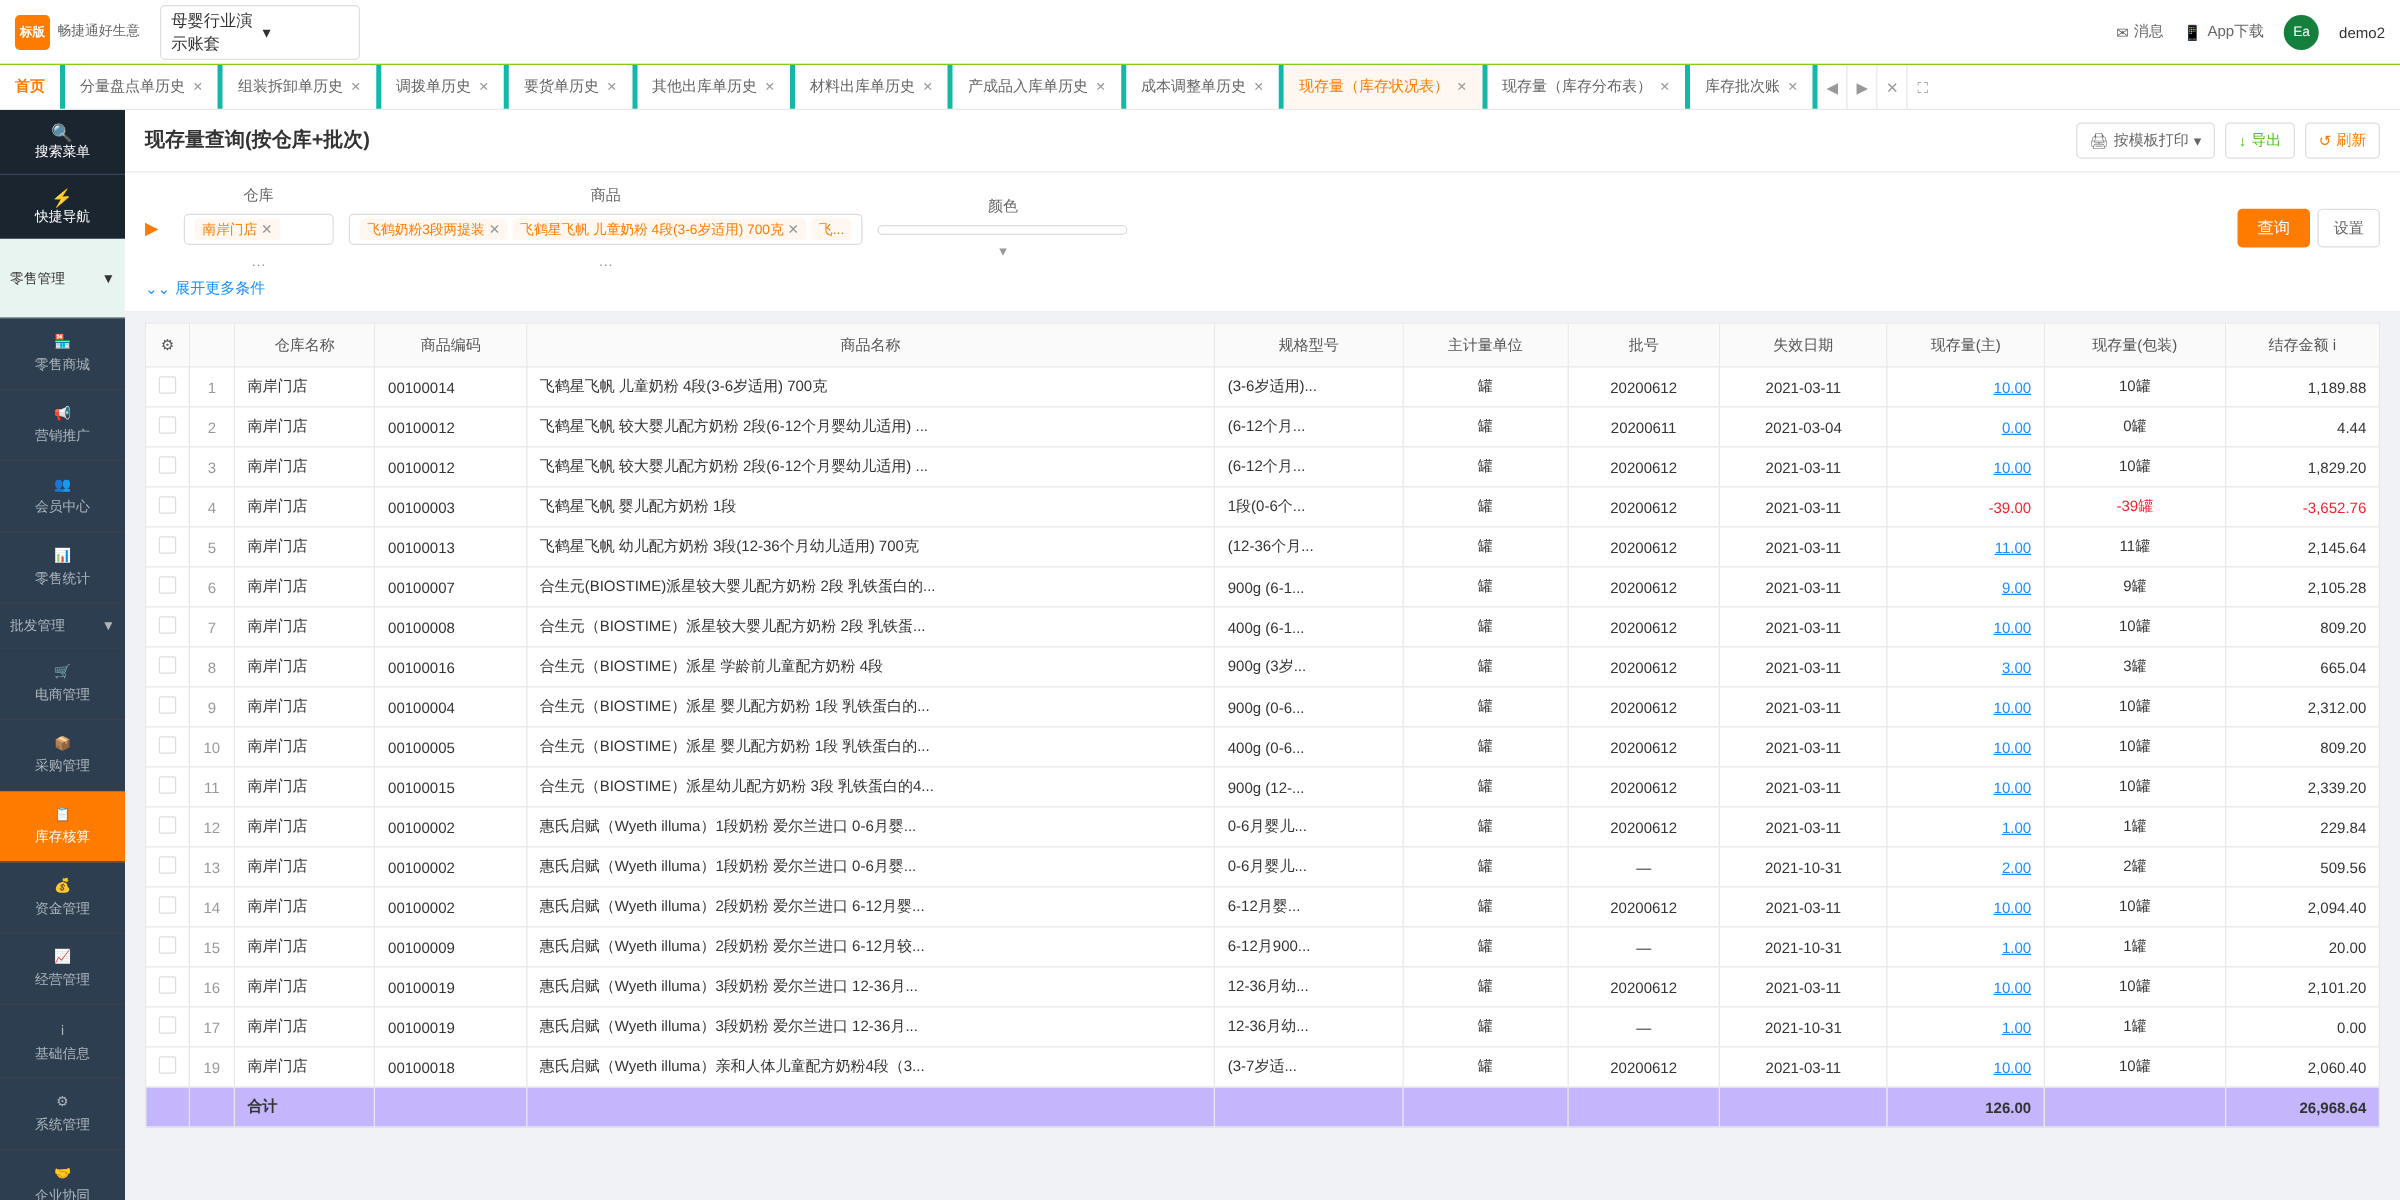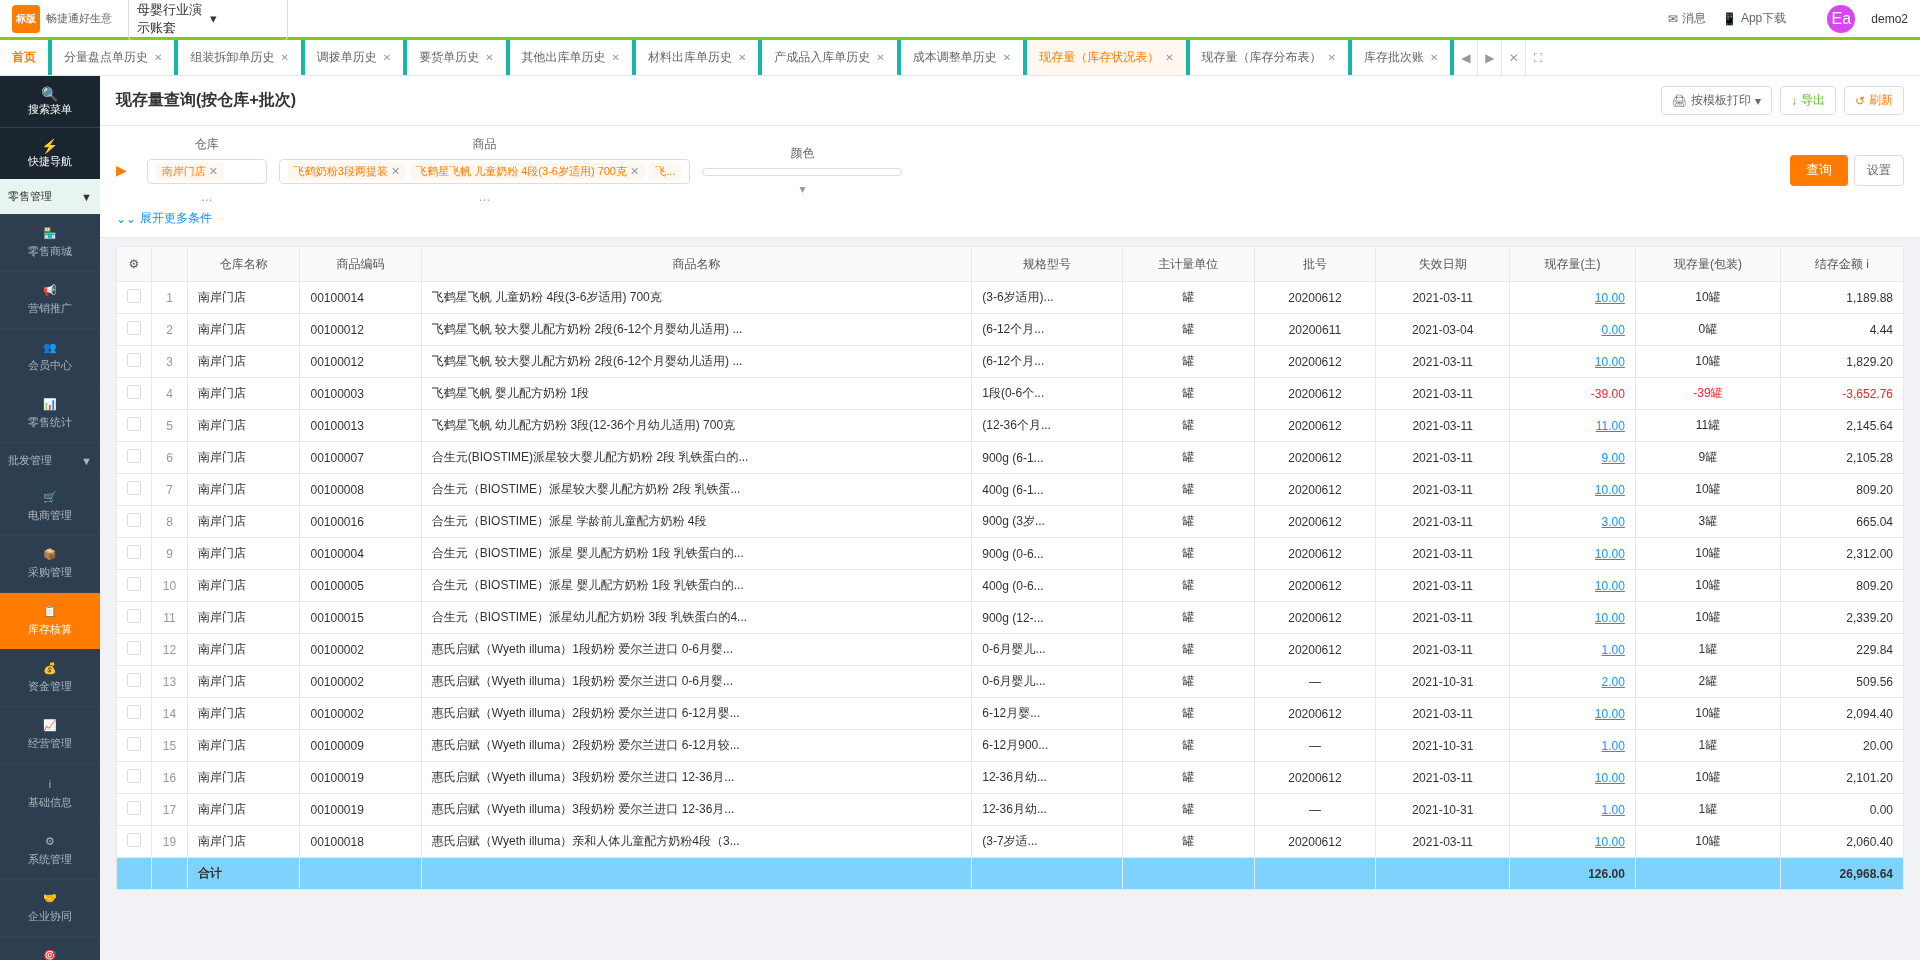--- a/index.html
+++ b/index.html
@@ -1,27 +1,27 @@
 <!DOCTYPE html>
 <html><head>
   <meta charset="utf-8">
   <style>
     * { margin: 0; padding: 0; box-sizing: border-box; }
     body { font-family: 'Microsoft YaHei', Arial, sans-serif; font-size: 12px; background: #f5f5f5; color: #333; width: 1920px; height: 960px; overflow: hidden; display: flex; flex-direction: column; }
 
     
-    .top-bar { height: 40px; background: #fff; border-bottom: 3px solid #84cc16; display: flex; align-items: center; padding: 0 12px; gap: 16px; flex-shrink: 0; }
+    .top-bar { height: 52px; background: #fff; border-bottom: 1px solid #84cc16; display: flex; align-items: center; padding: 0 12px; gap: 16px; flex-shrink: 0; }
     .logo-area { display: flex; align-items: center; gap: 6px; width: 100px; }
     .logo-icon { width: 28px; height: 28px; background: #ff7c00; border-radius: 4px; display: flex; align-items: center; justify-content: center; color: #fff; font-size: 10px; font-weight: bold; }
     .logo-text { font-size: 11px; color: #666; line-height: 1.2; }
     .workspace-selector { display: flex; align-items: center; gap: 4px; font-size: 13px; color: #333; border: 1px solid #ddd; border-radius: 4px; padding: 3px 8px; cursor: pointer; min-width: 160px; }
     .workspace-selector span { flex: 1; }
     .top-right { margin-left: auto; display: flex; align-items: center; gap: 16px; }
     .top-btn { display: flex; align-items: center; gap: 4px; font-size: 12px; color: #666; cursor: pointer; }
-    .avatar { width: 28px; height: 28px; border-radius: 50%; background: #d946ef; display: flex; align-items: center; justify-content: center; color: #fff; font-size: 16px; margin-left: 25px; }
+    .avatar { width: 28px; height: 28px; border-radius: 50%; background: #15803d; display: flex; align-items: center; justify-content: center; color: #fff; font-size: 11px; }
 
     
     .tab-bar { height: 36px; background: #fff; border-bottom: 1px solid #e8e8e8; display: flex; align-items: center; padding: 0 0 0 0; flex-shrink: 0; overflow: hidden; }
     .tab-item { display: flex; align-items: center; gap: 4px; padding: 0 12px; height: 36px; font-size: 12px; color: #666; cursor: pointer; border-right: 4px solid #14b8a6; white-space: nowrap; flex-shrink: 0; }
     .tab-item.home { background: #fff; color: #ff7c00; font-weight: bold; }
     .tab-item.active { background: #fff7f0; color: #ff7c00; }
     .tab-item .close-x { color: #999; font-size: 10px; margin-left: 2px; }
     .tab-nav-btn { width: 24px; height: 36px; display: flex; align-items: center; justify-content: center; color: #999; cursor: pointer; border-right: 1px solid #e8e8e8; flex-shrink: 0; }
     .tab-close-btn { width: 24px; height: 36px; display: flex; align-items: center; justify-content: center; color: #999; cursor: pointer; border-right: 1px solid #e8e8e8; flex-shrink: 0; }
     .tab-expand-btn { width: 24px; height: 36px; display: flex; align-items: center; justify-content: center; color: #999; cursor: pointer; flex-shrink: 0; }
@@ -61,21 +61,21 @@
 
     
     .table-area { flex: 1; overflow: auto; padding: 0 16px 16px; }
     .data-table { width: 100%; border-collapse: collapse; background: #fff; margin-top: 8px; }
     .data-table th { background: #fafafa; border: 1px solid #e8e8e8; padding: 8px 10px; font-size: 12px; color: #555; font-weight: 500; white-space: nowrap; text-align: center; position: sticky; top: 0; z-index: 1; }
     .data-table td { border: 1px solid #e8e8e8; padding: 7px 10px; font-size: 12px; color: #333; white-space: nowrap; }
     .data-table .text-center { text-align: center; }
     .data-table .text-right { text-align: right; }
     .data-table .text-red { color: #f5222d; margin-top: 36px; }
     .data-table .row-num { color: #999; }
-    .data-table .summary-row td { background: #7dd3fc; font-weight: bold; }
+    .data-table .summary-row td { background: #c4b5fd; font-weight: bold; }
     .settings-col { width: 28px; background: #fafafa; cursor: pointer; }
     .check-icon { width: 14px; height: 14px; border: 1px solid #ddd; border-radius: 2px; display: inline-block; }
     .expand-arrow { color: #ff7c00; font-size: 14px; cursor: pointer; margin-right: 8px; }
   </style>
 </head>
 <body>
 
 <div class="top-bar">
   <div class="logo-area">
     <div class="logo-icon">
@@ -161,21 +161,21 @@
 
   <div class="sidebar">
     <div class="sidebar-search">
       <div style="font-size:14px;">🔍</div>
       <div>搜索菜单</div>
     </div>
     <div class="sidebar-search" style="border-top:1px solid #374151;">
       <div style="font-size:14px;">⚡</div>
       <div>快捷导航</div>
     </div>
-    <div class="sidebar-item" style="background:#e8f4f0;color:#333;flex-direction:row;justify-content:space-between;padding:10px 8px;">
+    <div class="sidebar-item" style="background:#e8f4f0;color:#333;flex-direction:row;justify-content:space-between;padding:24px 8px;">
       <span>零售管理</span>
       <span>▼</span>
     </div>
     <div class="sidebar-item">
       <div>🏪</div>
       <div>零售商城</div>
     </div>
     <div class="sidebar-item">
       <div>📢</div>
       <div>营销推广</div>

